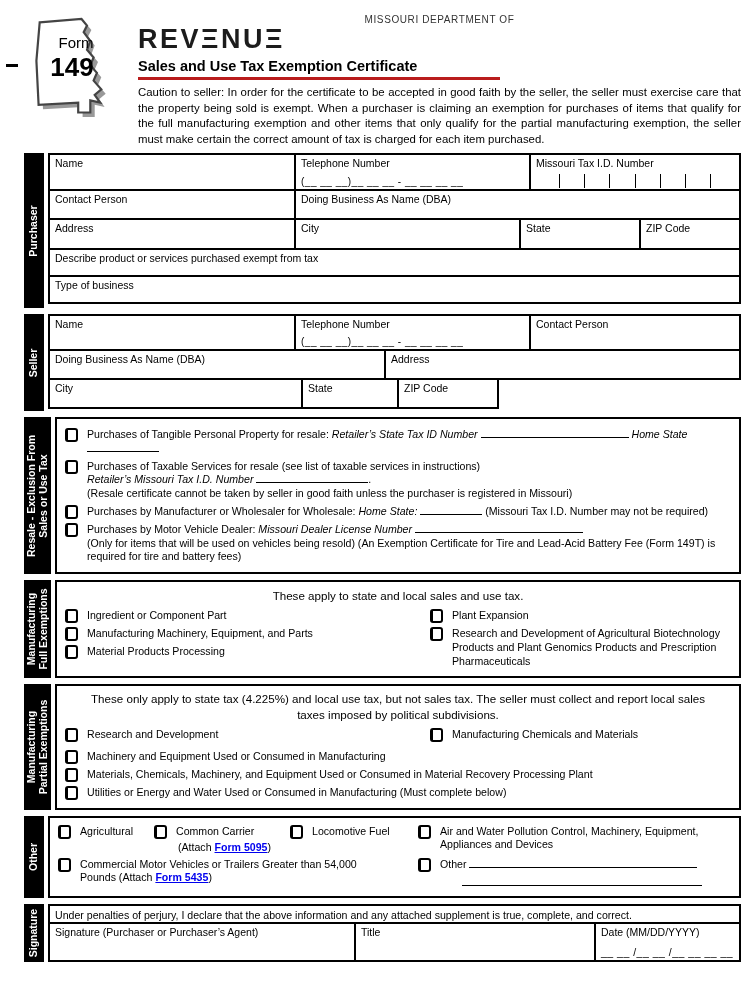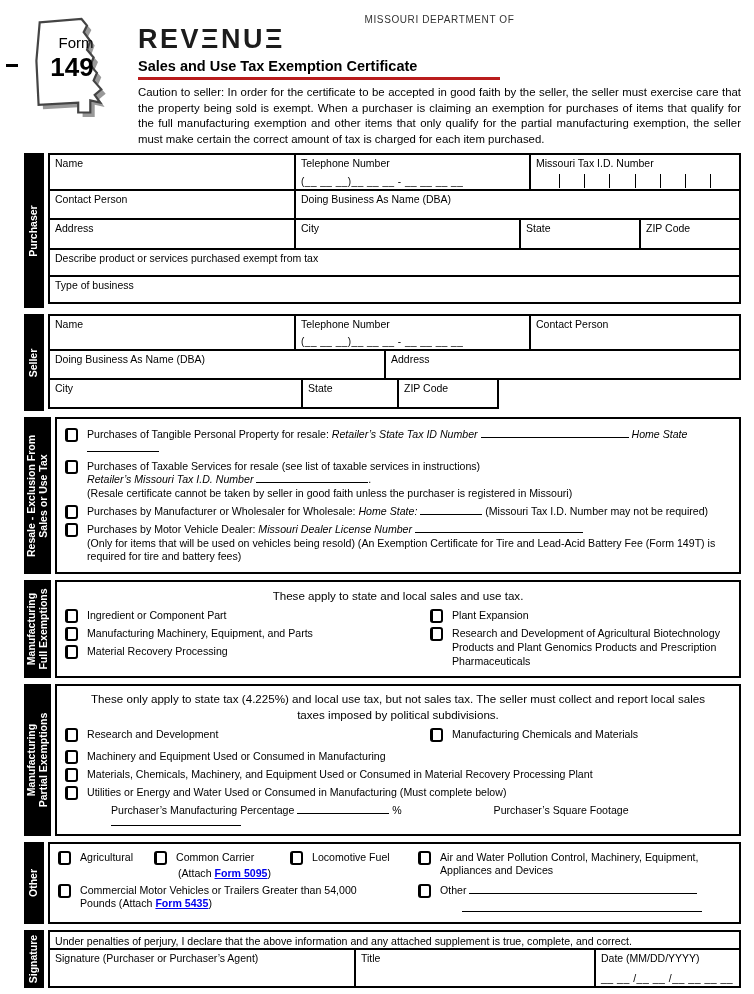--- a/index.html
+++ b/index.html
@@ -215,21 +215,21 @@
           <div class="ckrow">
               <div class="ckbox"></div>
               <div class="cktext">Ingredient or Component Part</div>
             </div>
           <div class="ckrow">
               <div class="ckbox"></div>
               <div class="cktext">Manufacturing Machinery, Equipment, and Parts</div>
             </div>
           <div class="ckrow">
               <div class="ckbox"></div>
-              <div class="cktext">Material Recovery Processing</div>
+              <div class="cktext">Material Products Processing</div>
             </div>
         </div>
         <div class="col-r">
           <div class="ckrow">
               <div class="ckbox"></div>
               <div class="cktext">Plant Expansion</div>
             </div>
           <div class="ckrow">
               <div class="ckbox"></div>
               <div class="cktext" style="max-width:288px;">Research and Development of Agricultural Biotechnology Products and Plant Genomics Products and Prescription Pharmaceuticals</div>
@@ -267,25 +267,20 @@
           <div class="cktext">Machinery and Equipment Used or Consumed in Manufacturing</div>
         </div>
       <div class="ckrow">
           <div class="ckbox"></div>
           <div class="cktext">Materials, Chemicals, Machinery, and Equipment Used or Consumed in Material Recovery Processing Plant</div>
         </div>
       <div class="ckrow">
           <div class="ckbox"></div>
           <div class="cktext">Utilities or Energy and Water Used or Consumed in Manufacturing (Must complete below)</div>
         </div>
-      <div class="pctline">
-        <span>Purchaser’s Manufacturing Percentage </span><span class="blank bl95"></span><span> %</span>
-        <span style="display:inline-block;width:86px;"></span>
-        <span>Purchaser’s Square Footage </span><span class="blank bl130"></span>
-      </div>
     </div>
   </div>
 
   <div class="sect" style="min-height:82px;">
     <div class="vstrip w1">
       <div class="vtext">
           <span>Other</span>
         </div>
     </div>
     <div class="cbody">

